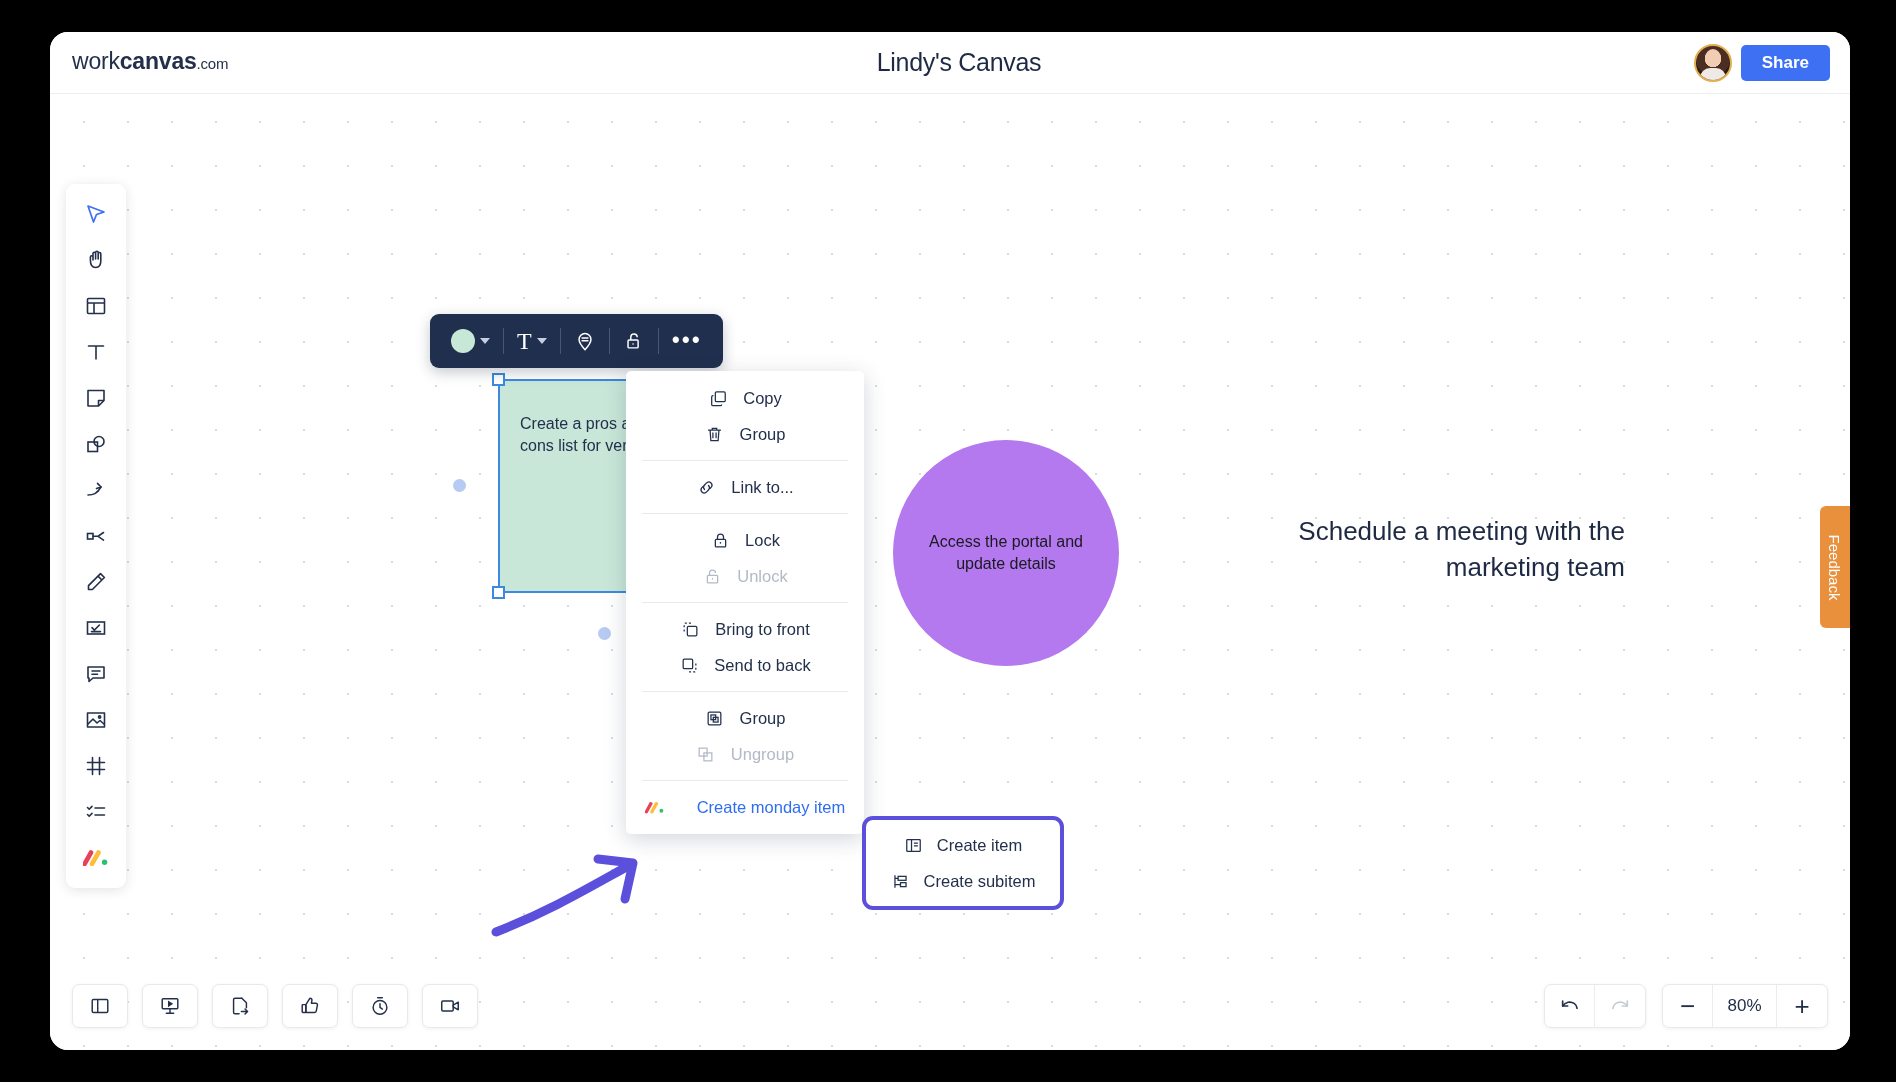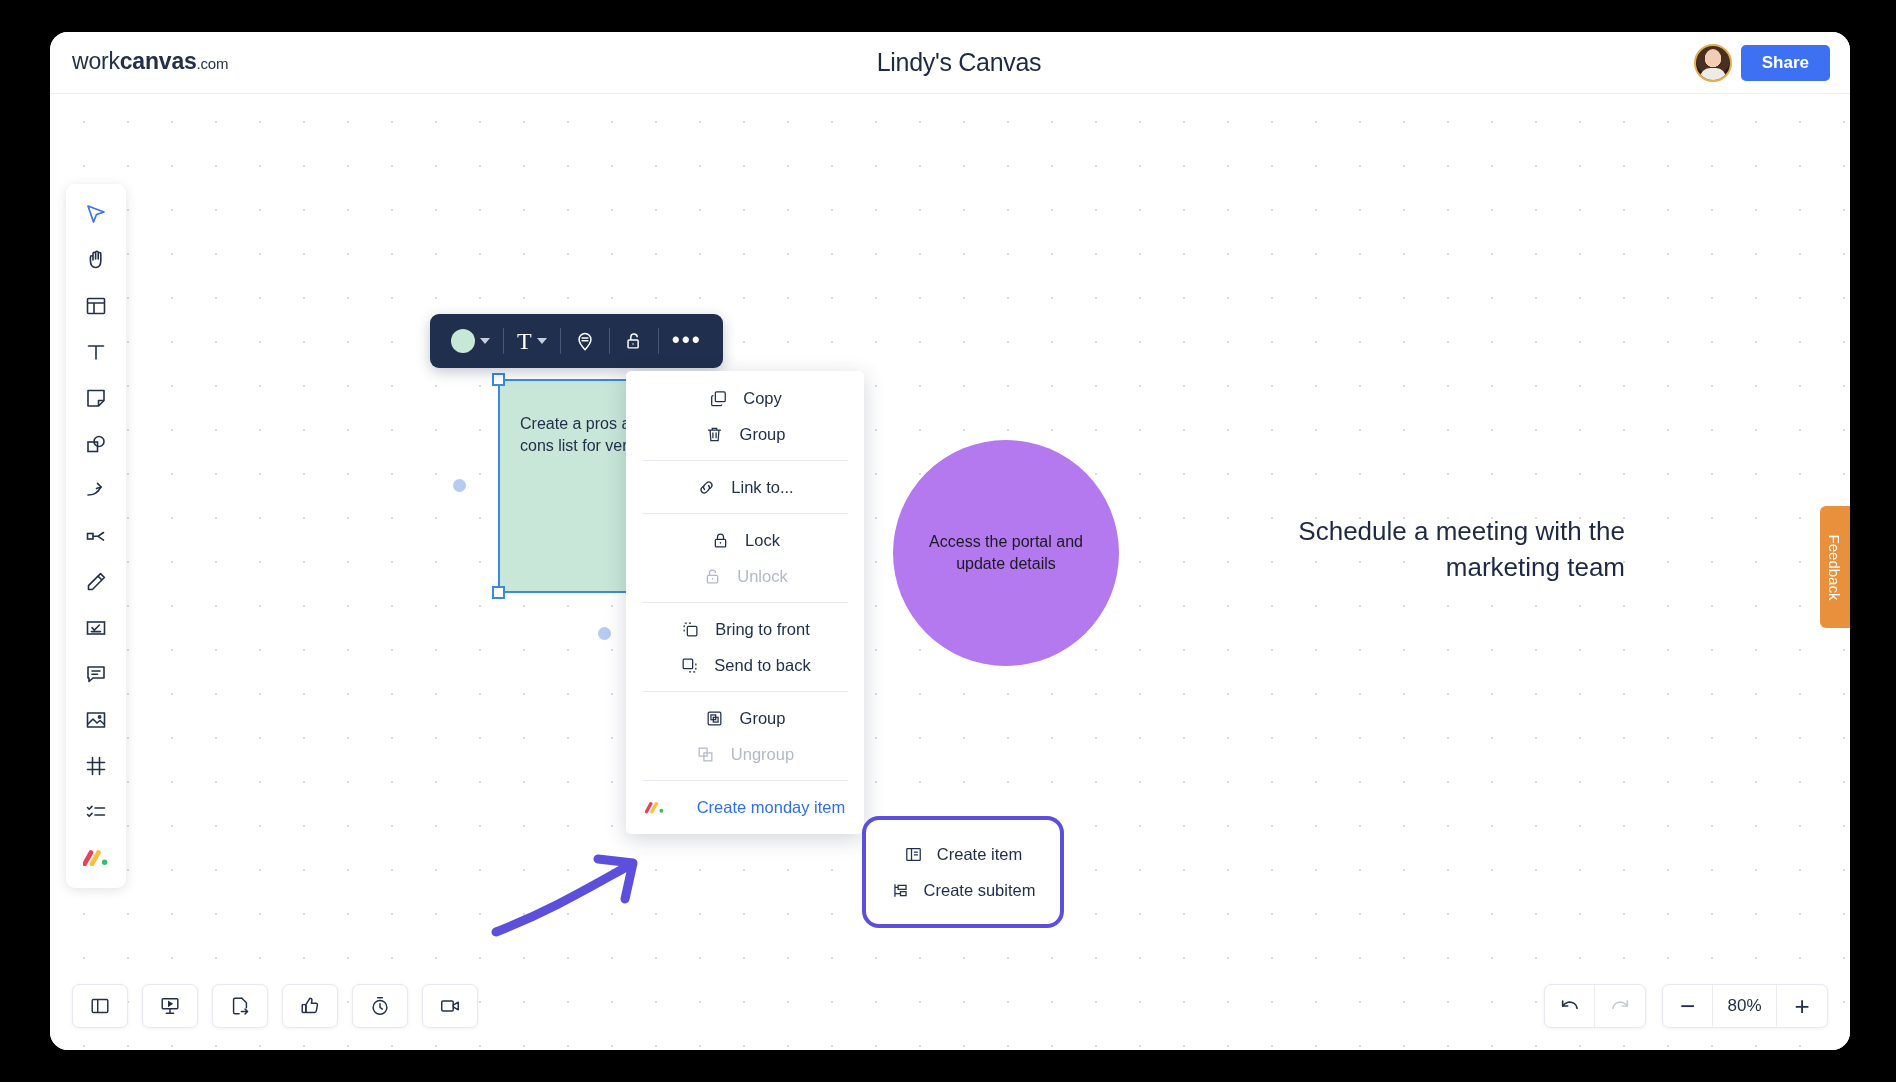--- a/index.html
+++ b/index.html
@@ -153,22 +153,22 @@
   .menu-item.accent { color: #2f6ef0; gap: 32px; }
   .menu-item .mi-icon { width: 20px; display: flex; align-items: center; justify-content: center; }
   .menu-sep { height: 1px; background: #e8eaef; margin: 8px 16px; }
 
   
   #submenu {
     position: absolute; left: 812px; top: 722px;
     width: 202px;
     background: #fff;
     border: 4px solid #5b4fdb;
-    border-radius: 17px;
-    padding: 16px 0;
+    border-radius: 11px;
+    padding: 7px 0;
     z-index: 75;
   }
   #submenu .menu-item { font-size: 16.5px; gap: 13px; padding: 0 15px; }
 
   
   #pointer-arrow { position: absolute; left: 440px; top: 725px; z-index: 72; }
 
   
   #purple-circle {
     position: absolute; left: 843px; top: 346px;

